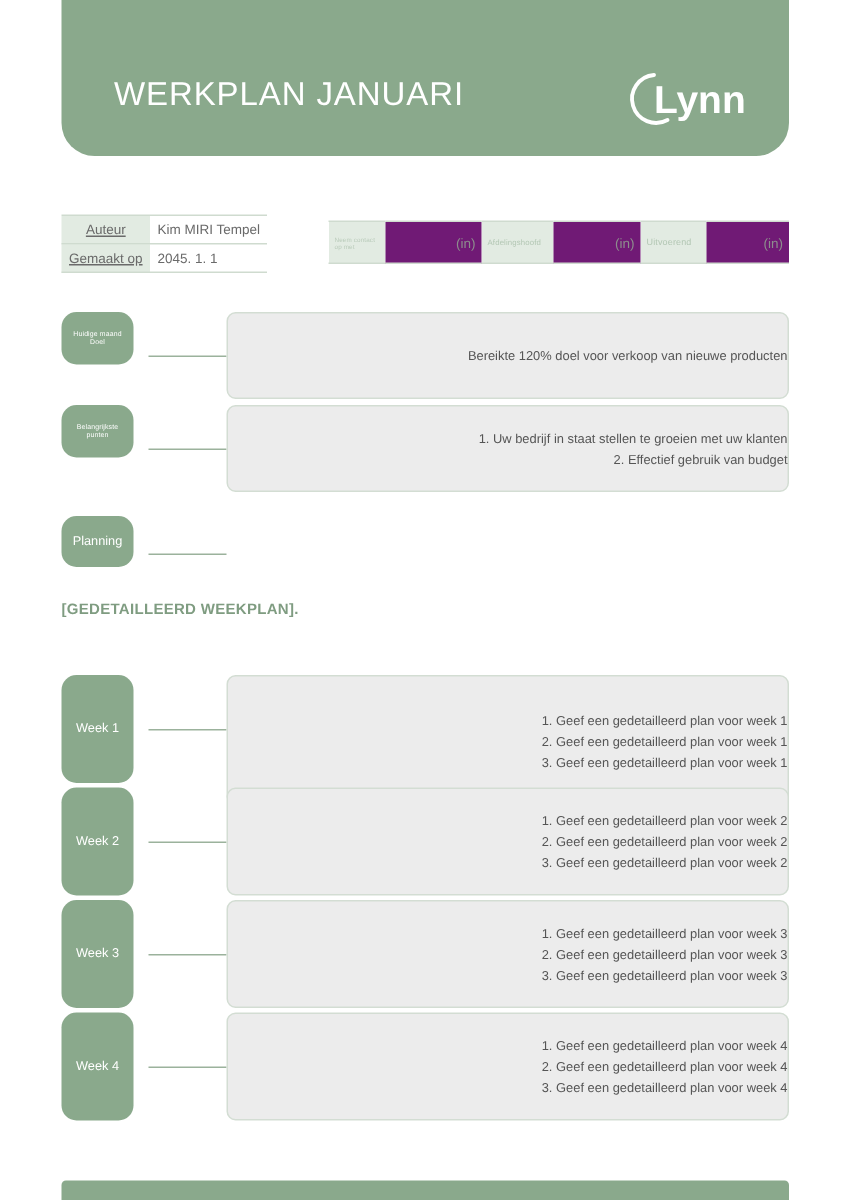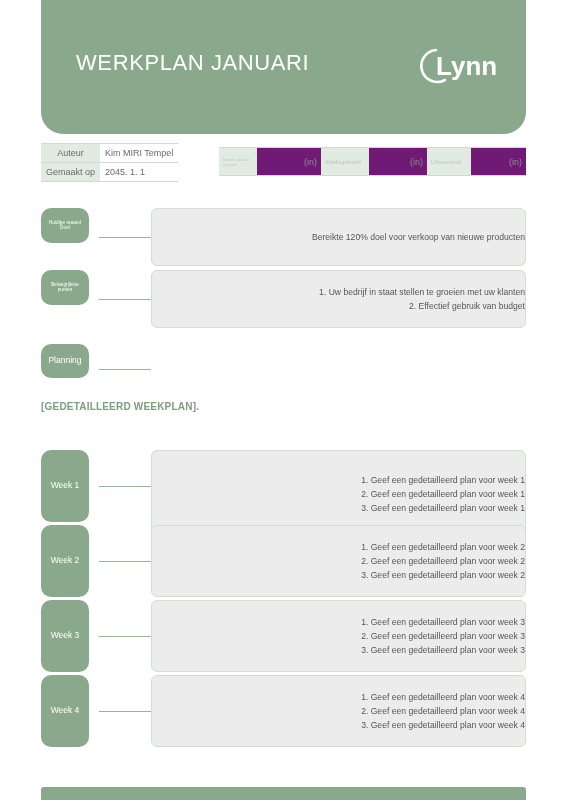--- a/index.html
+++ b/index.html
@@ -15,21 +15,21 @@
     font-family: "Liberation Sans", sans-serif;
     -webkit-font-smoothing: antialiased;
   }
 
   
   .header {
     position: absolute;
     left: 41px;
     top: 0;
     width: 485px;
-    height: 134px;
+    height: 104px;
     background: #8aa98c;
     border-radius: 0 0 22px 22px;
     box-sizing: border-box;
   }
   .header-title {
     position: absolute;
     left: 35px;
     top: 50px;
     font-size: 22px;
     letter-spacing: 0.6px;
@@ -63,20 +63,21 @@
     color: #6a6a6a;
     border-top: 1px solid #cfdbcf;
     border-bottom: 1px solid #cfdbcf;
     white-space: nowrap;
   }
   .meta-label {
     background: #e2ebe2;
     color: #6f8a70;
     text-align: center;
     width: 52px;
+    text-decoration: underline;
   }
   .meta-value {
     background: #ffffff;
     color: #585858;
     font-size: 8.5px;
   }
 
   
   .approval-table {
     position: absolute;

